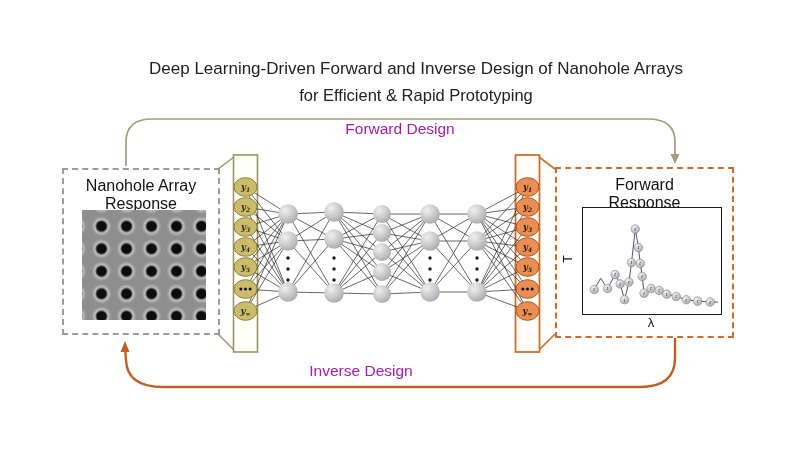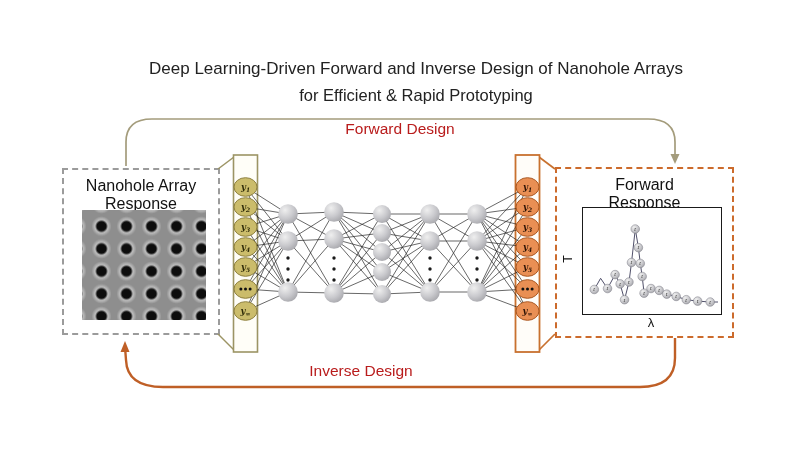--- a/index.html
+++ b/index.html
@@ -1,21 +1,21 @@
 <!DOCTYPE html>
 <html><head>
 <meta charset="utf-8">
 <style>
   html,body{margin:0;padding:0;background:#ffffff;}
   .stage{position:relative;width:800px;height:450px;background:#ffffff;overflow:hidden;
          font-family:"Liberation Sans",sans-serif;}
   .title-line{position:absolute;left:16px;width:800px;text-align:center;color:#222;}
   .title-line.l1{top:59px;font-size:17px;}
   .title-line.l2{top:86px;font-size:16.5px;}
-  .flow-label{position:absolute;font-size:15.5px;color:#b91c1c;text-align:center;}
+  .flow-label{position:absolute;font-size:15.5px;color:#a21caf;text-align:center;}
   .flow-label.forward{left:0;width:800px;top:120px;}
   .flow-label.inverse{left:1px;width:720px;top:362px;}
   .left-box{position:absolute;left:62px;top:168px;width:154px;height:163px;
             border:2px dashed #9b9b9b;z-index:1;}
   .right-box{position:absolute;left:555px;top:167px;width:175px;height:167px;
              border:2.5px dashed #cc6b2c;z-index:1;}
   .box-title{position:absolute;left:0;top:7px;width:100%;text-align:center;
              font-size:16px;line-height:1.12;color:#111;}
   .sem{position:absolute;left:82px;top:210px;width:124px;height:110px;z-index:2;
        background-color:#8e8e8e;

